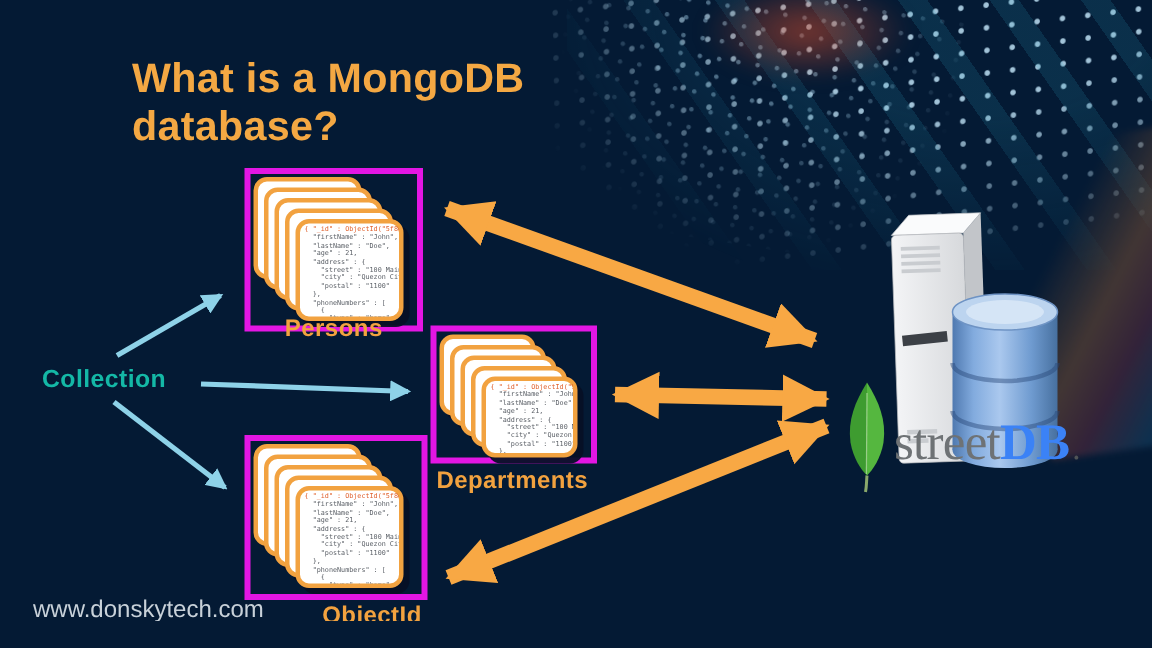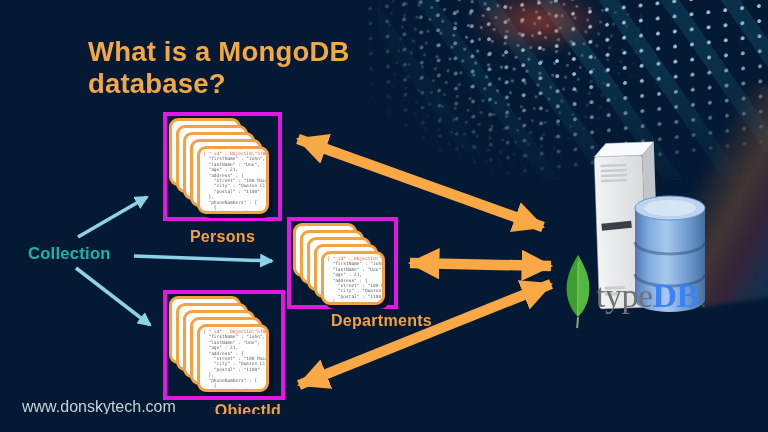--- a/index.html
+++ b/index.html
@@ -77,22 +77,22 @@
     color:#e0622f;white-space:pre;
   }
   .doc-body{
     font-family:"DejaVu Sans Mono",monospace;font-size:4.5px;line-height:1.2;
     color:#5a5f66;white-space:pre;
   }
   .col-label{
     position:absolute;color:#f2a23f;font-size:16px;font-weight:bold;
     text-align:center;z-index:2;letter-spacing:.3px;
   }
-  .lbl-persons{left:163px;top:228px;width:119px;}
-  .lbl-departments{left:285px;top:312px;width:113px;padding-left:40px;}
+  .lbl-persons{left:163px;top:211px;width:119px;}
+  .lbl-departments{left:285px;top:312px;width:113px;}
   .lbl-projects{left:163px;top:402px;width:122px;transform:translateX(24px);}
   
   .server{position:absolute;left:583px;top:136px;z-index:2;}
   .leaf{position:absolute;left:560px;top:252px;z-index:3;}
   .wordmark{
     position:absolute;left:596px;top:274px;z-index:3;
     font-family:"Liberation Serif",serif;font-size:34px;line-height:44px;
     color:#6e7275;letter-spacing:-.5px;white-space:nowrap;
   }
   .wordmark .bold{font-weight:bold;color:#3b82f6;}
@@ -253,15 +253,15 @@
       <ellipse cx="87" cy="72" rx="26" ry="8" fill="#d9e7f7" opacity="0.85"></ellipse>
     </g>
   </svg>
 
   <svg class="leaf" width="36" height="78" viewBox="0 0 36 78">
     <path d="M18,3 C26,16 31,28 29,43 C27,54 22,61 18,65 Z" fill="#55b73f"></path>
     <path d="M18,3 C10,16 5,28 7,43 C9,54 14,61 18,65 Z" fill="#3e9c30"></path>
     <line x1="18" y1="10" x2="17.6" y2="64" stroke="#bfe3ae" stroke-width="0.8" opacity="0.7"></line>
     <path d="M18,65 C17.6,69 17.8,72 17,76" stroke="#8aa86b" stroke-width="2" fill="none"></path>
   </svg>
-  <div class="wordmark"><span>type</span><span class="bold">DB</span><span class="dot">.</span></div>
+  <div class="wordmark"><span>street</span><span class="bold">DB</span><span class="dot">.</span></div>
 
 </div>
 
 </body></html>

